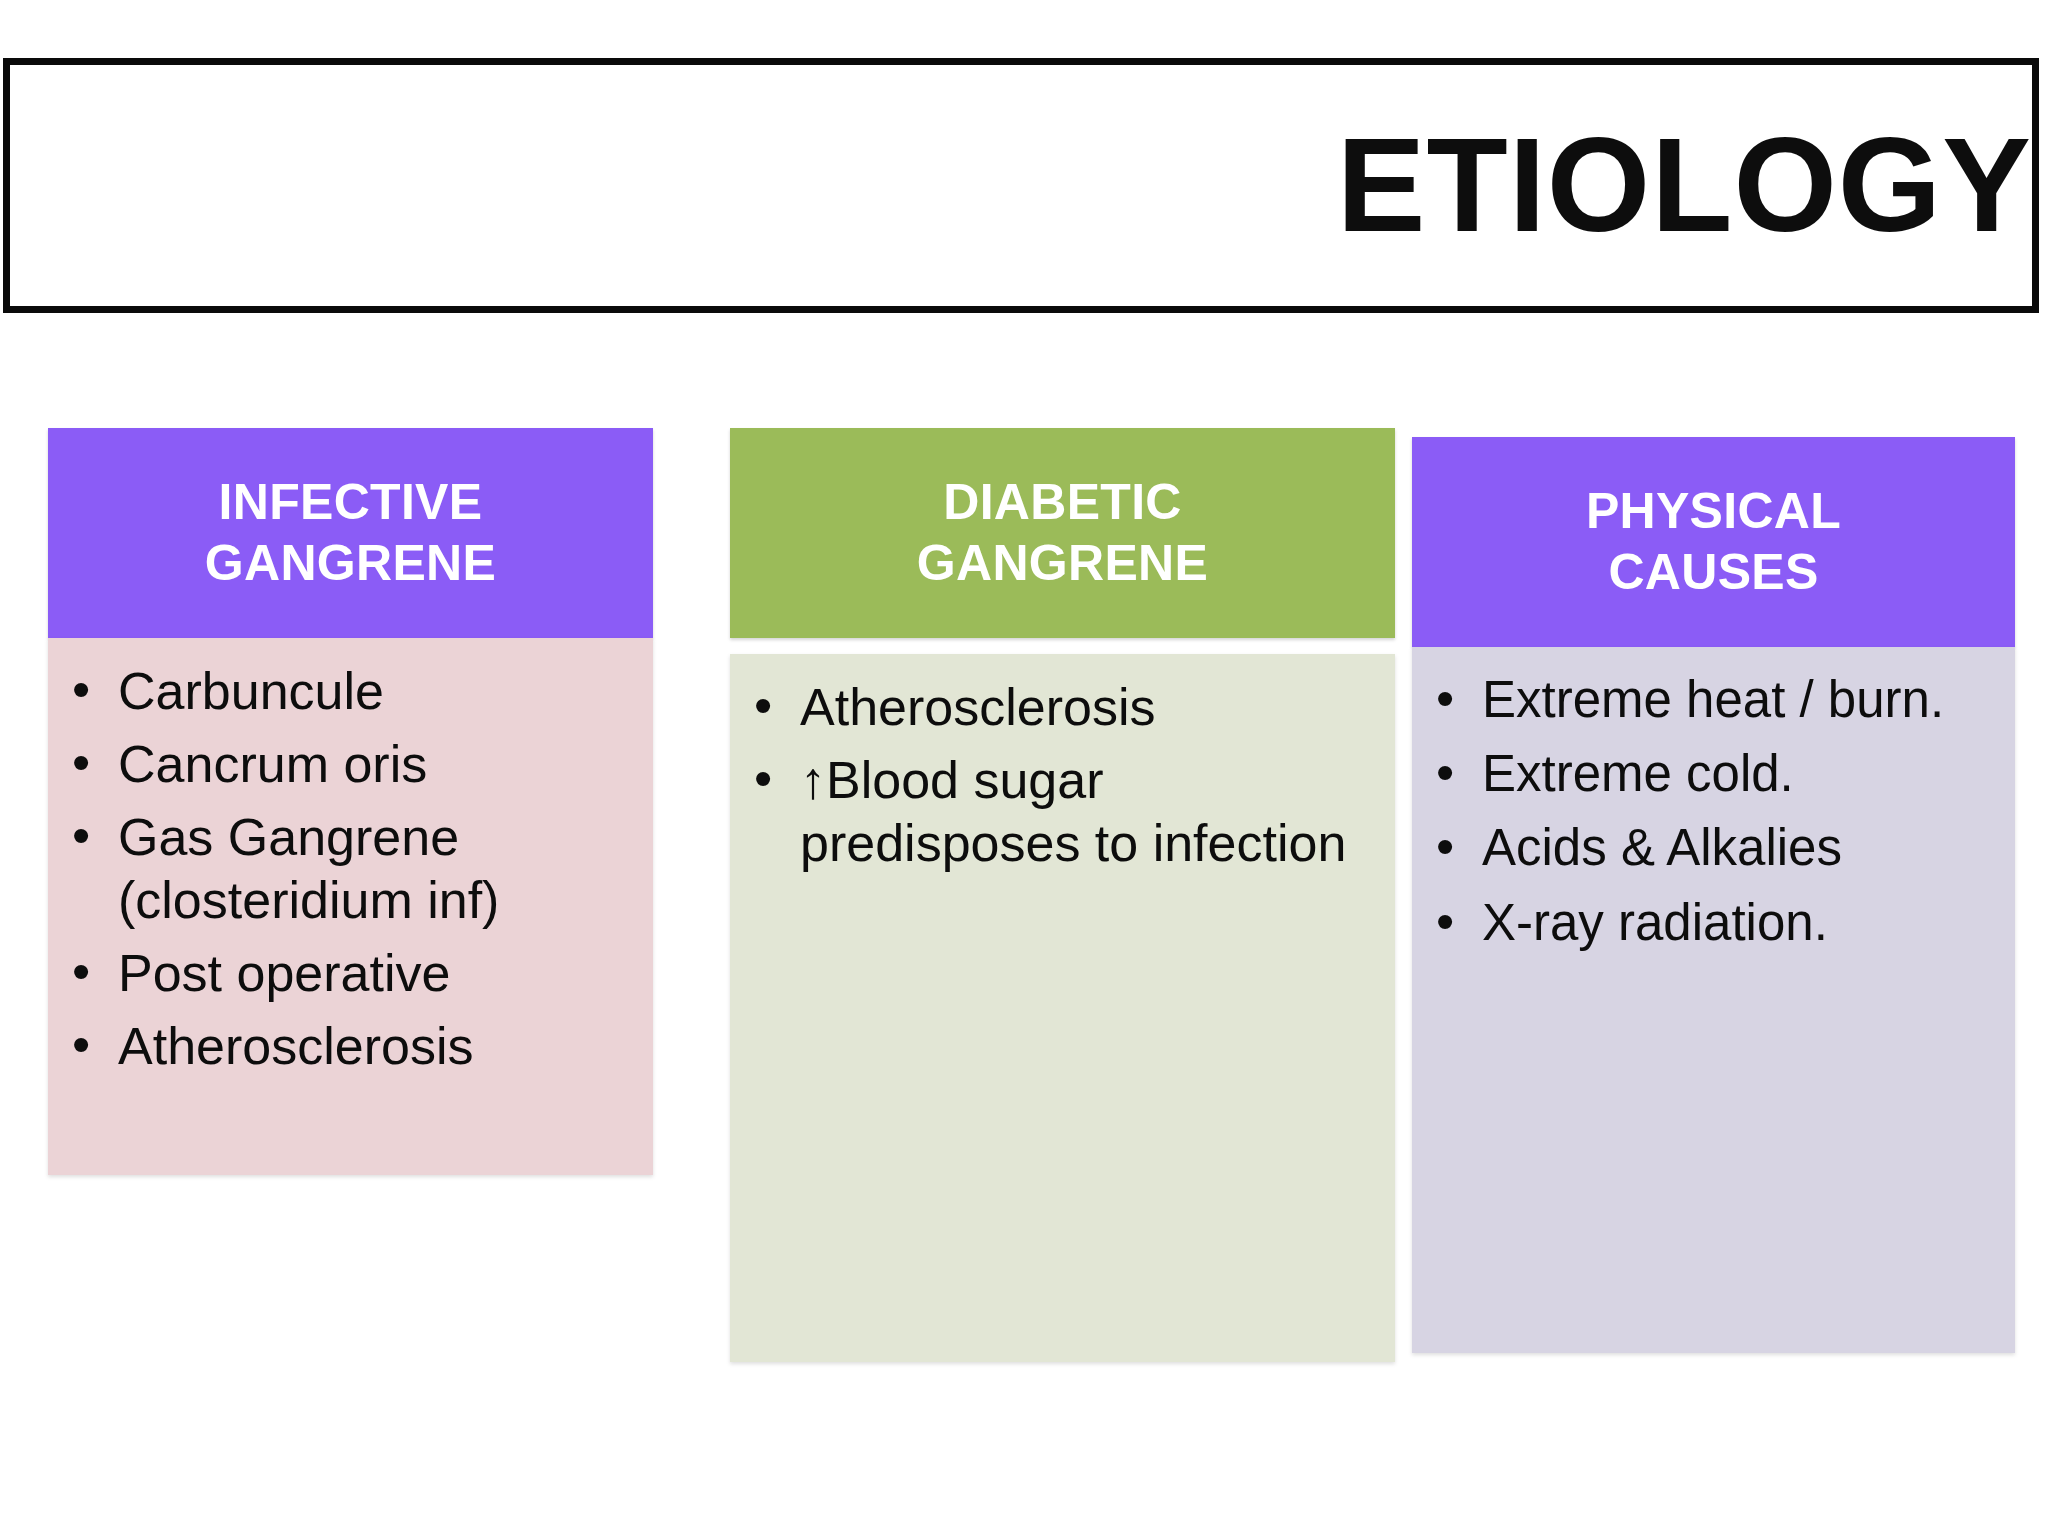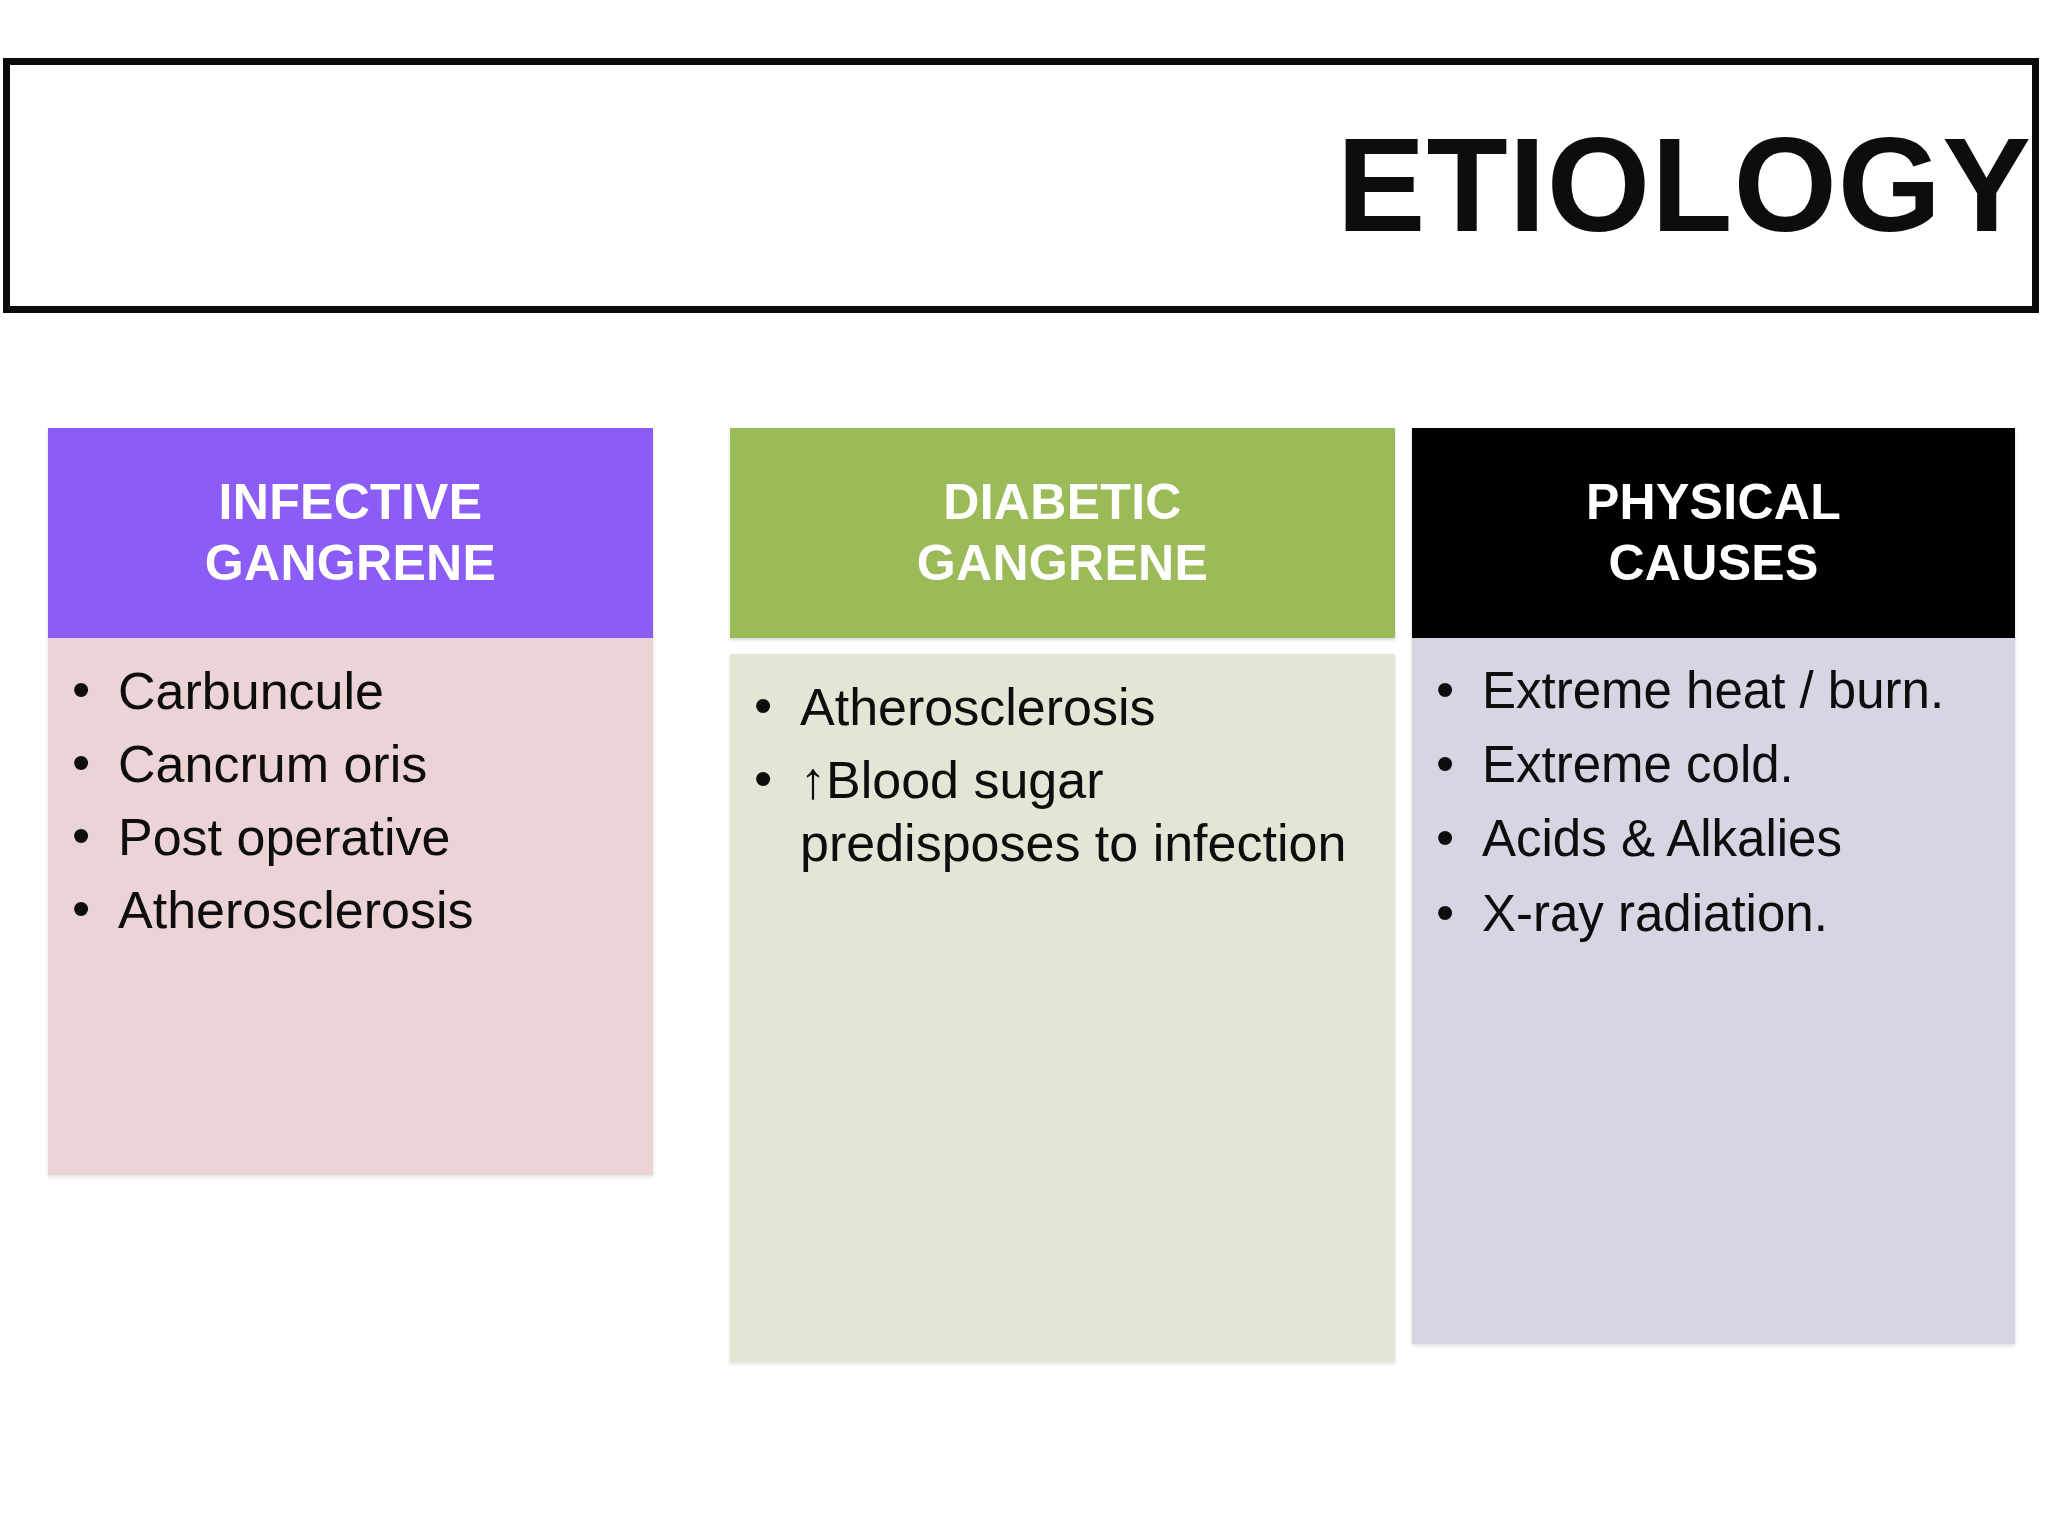--- a/index.html
+++ b/index.html
@@ -70,21 +70,21 @@
     padding: 22px 10px 18px 18px;
     box-shadow: 0 2px 4px rgba(0,0,0,0.13);
   }
   #column-0 .col-body { height: 537px; }
   #column-1 .col-body { height: 708px; }
   #column-2 .col-body { height: 706px; }
 
   
   .hdr-red    { background: #8b5cf6; }
   .hdr-green  { background: #9bbb59; }
-  .hdr-purple { background: #000000; }
+  .hdr-purple { background: #8b5cf6; margin-top: 9px; }
   .bd-red     { background: #ebd3d6; }
   .bd-green   { background: #e2e6d5; }
   .bd-purple  { background: #d7d4e3; }
 
   
   ul.bullets {
     list-style: none;
     margin: 0;
     padding: 0;
     color: #0d0d0d;
@@ -125,20 +125,21 @@
   <div class="col-header hdr-red">
     <span>
       <span>INFECTIVE</span><br>
       <span>GANGRENE</span>
     </span>
   </div>
   <div class="col-body bd-red">
     <ul class="bullets">
       <li>Carbuncule</li>
       <li>Cancrum oris</li>
+      <li>Gas Gangrene (closteridium inf)</li>
       <li>Post operative</li>
       <li>Atherosclerosis</li>
     </ul>
   </div>
 </div>
 
 <div class="column" id="column-1">
   <div class="col-header hdr-green">
     <span>
       <span>DIABETIC</span><br>

